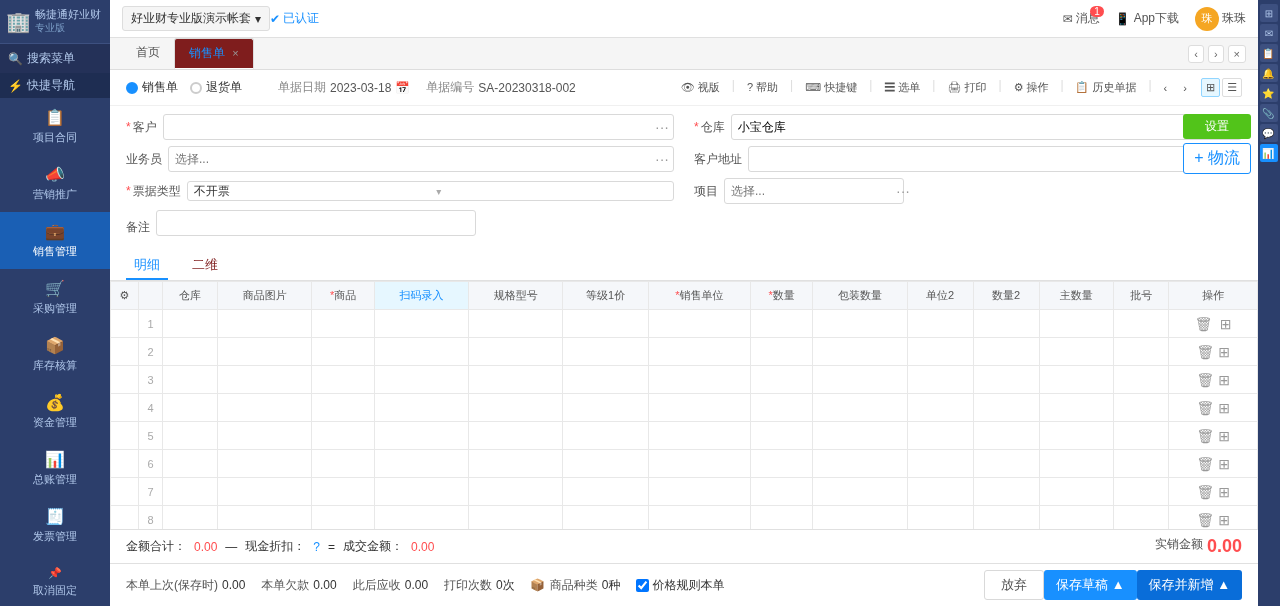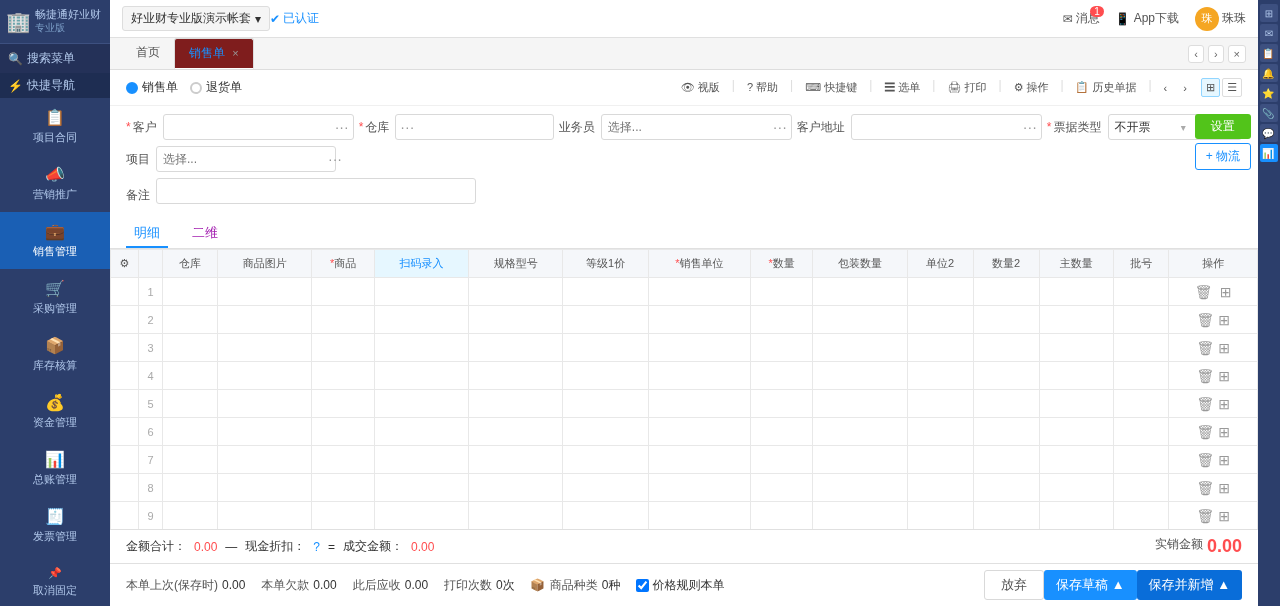--- a/index.html
+++ b/index.html
@@ -52,31 +52,31 @@
     .doc-field label { color: #888; }
     .toolbar-btns { margin-left: auto; display: flex; gap: 4px; }
     .toolbar-btn { font-size: 11px; color: #555; padding: 2px 6px; cursor: pointer; display: flex; align-items: center; gap: 2px; }
     .toolbar-btn-divider { color: #ddd; margin: 0 2px; }
     .field-row { display: flex; align-items: center; gap: 6px; }
     .field-label { font-size: 12px; color: #555; white-space: nowrap; }
     .field-label.required::before { content: '*'; color: #ff4d4f; margin-right: 2px; }
     .field-input-btn { display: flex; align-items: center; border: 1px solid #d9d9d9; border-radius: 3px; height: 26px; flex: 1; }
     .field-input-btn input { border: none; outline: none; flex: 1; padding: 3px 6px; font-size: 12px; background: transparent; }
     .field-input-btn .dots { padding: 0 4px; color: #999; cursor: pointer; font-size: 14px; }
-    .field-select { display: flex; align-items: center; border: 1px solid #d9d9d9; border-radius: 3px; height: 26px; flex: 1; }
+    .field-select { display: flex; align-items: center; border: 1px solid #d9d9d9; border-radius: 3px; height: 20px; flex: 1; }
     .field-select span { flex: 1; padding: 3px 6px; font-size: 12px; }
     .field-select .arrow { padding: 0 4px; color: #aaa; font-size: 10px; }
     .note-row { display: flex; align-items: flex-end; gap: 6px; padding: 6px 16px; }
     .note-input { border: 1px solid #d9d9d9; border-radius: 3px; padding: 3px 6px; font-size: 12px; height: 26px; width: 320px; }
     .action-btn-green { background: #52c41a; color: #fff; border: none; border-radius: 3px; padding: 4px 10px; font-size: 12px; cursor: pointer; }
-    .action-btn-outline { background: #fff; color: #1890ff; border: 1px solid #1890ff; border-radius: 3px; padding: 4px 10px; font-size: 12px; cursor: pointer; }
+    .action-btn-outline { background: #fff; color: #1890ff; border: 1px solid #1890ff; border-radius: 3px; padding: 4px 10px; font-size: 16px; cursor: pointer; }
 
     
     .table-tabs { padding: 8px 16px 0; display: flex; gap: 16px; border-bottom: 1px solid #e0e0e0; flex-shrink: 0; }
-    .table-tab { font-size: 13px; padding: 4px 8px; cursor: pointer; color: #a21caf; border-bottom: 2px solid transparent; }
+    .table-tab { font-size: 13px; padding: 4px 8px; cursor: pointer; color: #7f1d1d; border-bottom: 2px solid transparent; }
     .table-tab.active { color: #1890ff; border-bottom: 2px solid #1890ff; font-family: Liberation Serif, serif; }
 
     
     .table-container { flex: 1; overflow: auto; position: relative; }
     .data-table { width: 100%; border-collapse: collapse; font-size: 12px; }
     .data-table thead tr { background: #f5f7fa; }
     .data-table th { border: 1px solid #e8e8e8; padding: 6px 4px; text-align: center; font-weight: normal; color: #555; white-space: nowrap; font-size: 11px; position: sticky; top: 0; background: #f5f7fa; z-index: 2; }
     .data-table th.highlight { background: #e6f7ff; color: #1890ff; }
     .data-table td { border: 1px solid #e8e8e8; padding: 4px; text-align: center; height: 28px; }
     .row-num { color: #aaa; font-size: 11px; }
@@ -214,20 +214,31 @@
       <div class="radio-group">
         <div class="radio-item">
           <div class="radio-dot"></div>
           <span>销售单</span>
         </div>
         <div class="radio-item">
           <div class="radio-dot-empty"></div>
           <span>退货单</span>
         </div>
       </div>
+      <div class="form-doc-info">
+        <div class="doc-field">
+          <label>单据日期</label>
+          <span>2023-03-18</span>
+          <span>📅</span>
+        </div>
+        <div class="doc-field">
+          <label>单据编号</label>
+          <span>SA-20230318-002</span>
+        </div>
+      </div>
       <div class="toolbar-btns">
         <span class="toolbar-btn">👁 视版</span>
         <span class="toolbar-btn-divider">|</span>
         <span class="toolbar-btn">? 帮助</span>
         <span class="toolbar-btn-divider">|</span>
         <span class="toolbar-btn">⌨ 快捷键</span>
         <span class="toolbar-btn-divider">|</span>
         <span class="toolbar-btn">☰ 选单</span>
         <span class="toolbar-btn-divider">|</span>
         <span class="toolbar-btn">🖨 打印</span>
@@ -239,32 +250,33 @@
         <span class="toolbar-btn">‹</span>
         <span class="toolbar-btn">›</span>
         <span style="display:flex;gap:2px;margin-left:4px">
           <span class="toolbar-btn" style="background:#e6f7ff;border:1px solid #91d5ff;border-radius:2px;padding:1px 4px;">⊞</span>
           <span class="toolbar-btn" style="border:1px solid #ddd;border-radius:2px;padding:1px 4px;">☰</span>
         </span>
       </div>
     </div>
 
     <div style="padding: 8px 16px; position:relative;">
-      <div style="display:grid; grid-template-columns: 1fr 1fr 1fr 1fr 1fr; gap: 6px 5px;">
+      <div style="display:grid; grid-template-columns: 1fr 1fr; gap: 6px 20px;">
 
         <div class="field-row">
           <span class="field-label required">客户</span>
           <div class="field-input-btn" style="flex:1">
             <input type="text" style="">
             <span class="dots">···</span>
           </div>
         </div>
         <div class="field-row">
           <span class="field-label required">仓库</span>
           <div class="field-input-btn" style="flex:1">
+            <input type="text" value="小宝仓库" style="">
             <span class="dots">···</span>
           </div>
         </div>
         <div class="field-row">
           <span class="field-label">业务员</span>
           <div class="field-input-btn" style="flex:1">
             <input type="text" placeholder="选择..." style="">
             <span class="dots">···</span>
           </div>
 

